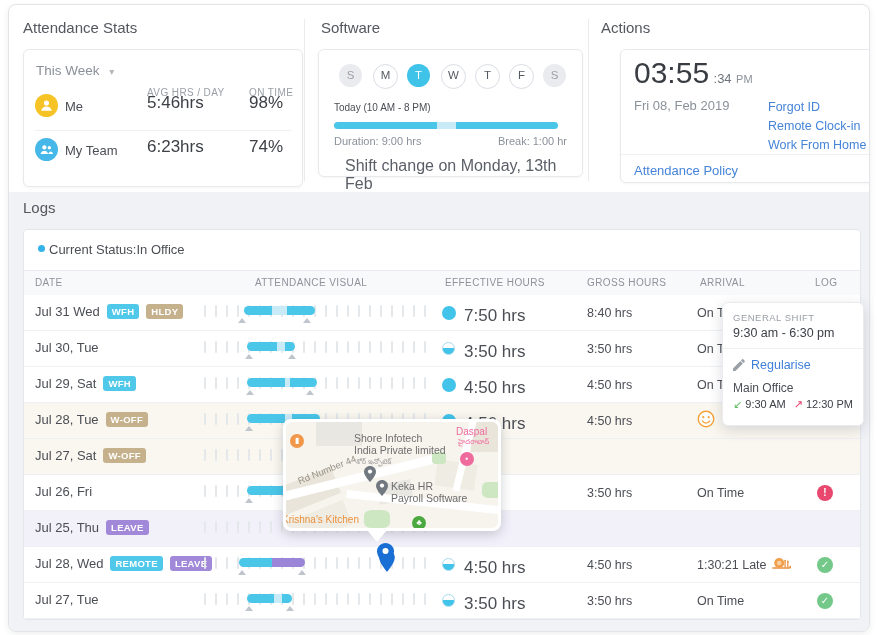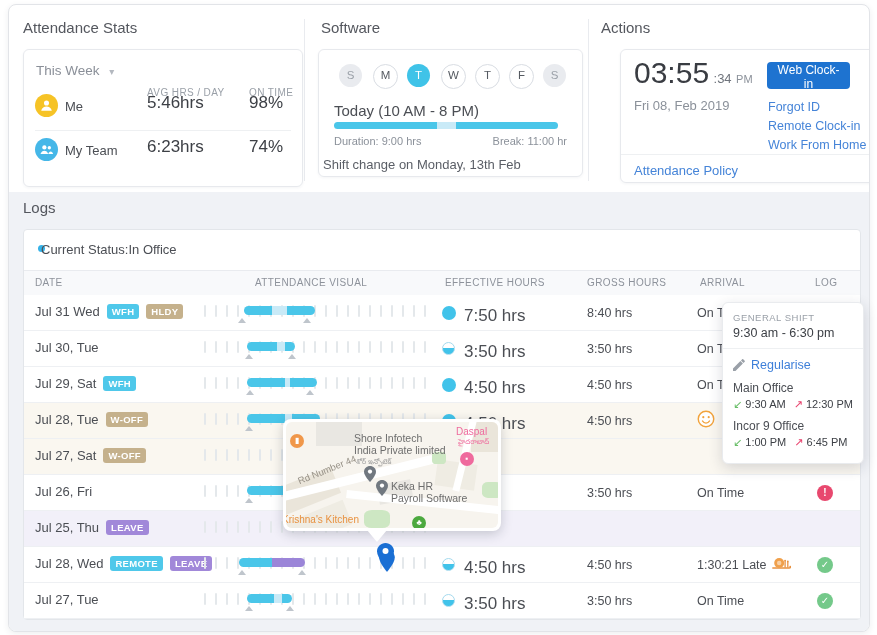--- a/index.html
+++ b/index.html
@@ -19,45 +19,45 @@
   .stat-row .who{position:absolute;left:41px;top:5px;font-size:13px;color:#4b4e54;}
   .stat-row .avg{position:absolute;left:123px;top:-1px;font-size:17px;color:#3d4046;}
   .stat-row .ontime{position:absolute;left:225px;top:-1px;font-size:17px;color:#3d4046;}
   .stat-div{position:absolute;left:11px;right:11px;height:1px;background:#eef0f2;}
   
   .day{position:absolute;top:14px;width:23px;height:23px;border-radius:50%;font-size:11.5px;
     line-height:23px;text-align:center;cursor:pointer;}
   .day.muted{background:#e9ebef;color:#9ba1a9;}
   .day.default{background:#fff;border:1px solid #d9dde3;color:#555a61;line-height:21px;}
   .day.active{background:#3fc3e8;color:#fff;}
-  .today-label{position:absolute;left:15px;top:52px;font-size:15px;color:#4b4e54;}
+  .today-label{position:absolute;left:15px;top:52px;font-size:10px;color:#4b4e54;}
   .shift-bar{position:absolute;left:15px;top:72px;width:224px;height:7px;border-radius:4px;background:#4ac6e9;}
   .shift-bar .gap{position:absolute;left:103px;width:19px;height:7px;background:#c9eaf7;}
   .dur{position:absolute;left:15px;top:85px;font-size:11px;color:#8b919a;}
   .brk{position:absolute;right:15px;top:85px;font-size:11px;color:#8b919a;}
-  .shift-note{position:absolute;left:4px;top:107px;font-size:13px;color:#5a5e66;}
+  .shift-note{position:absolute;left:26px;top:107px;font-size:16px;color:#5a5e66;}
   
   .clock{position:absolute;left:13px;top:6px;}
   .clock .hm{font-size:30px;color:#393c42;}
   .clock .sec{font-size:13px;color:#6f747c;}
   .clock .ampm{font-size:11px;color:#8b919a;}
   .clock-date{position:absolute;left:13px;top:48px;font-size:13px;color:#8b919a;}
   .btn-clockin{position:absolute;left:146px;top:12px;width:83px;height:27px;background:#1e73d0;color:#fff;
     border:none;border-radius:4px;font-size:12px;font-family:inherit;cursor:pointer;}
   .action-links{position:absolute;left:147px;top:50px;}
   .action-links a{display:block;font-size:12.5px;color:#4584d8;text-decoration:none;margin-bottom:5px;cursor:pointer;}
   .card-div{position:absolute;left:0;right:0;top:104px;height:1px;background:#eef0f2;}
   .policy{position:absolute;left:13px;top:113px;font-size:13px;color:#4584d8;text-decoration:none;cursor:pointer;}
   
   .logs-section{position:absolute;left:0;top:187px;right:0;bottom:0;background:#f0f2f6;}
   .logs-title{position:absolute;left:14px;top:7px;font-size:15px;color:#54575e;}
   .logs-box{position:absolute;left:14px;top:37px;width:836px;height:389px;background:#fff;
     border:1px solid #e3e6ea;border-radius:4px;}
   .status-dot{position:absolute;left:14px;top:15px;width:7px;height:7px;border-radius:50%;background:#35b2e8;}
-  .status-text{position:absolute;left:17px;top:12px;font-size:13px;color:#4b4e54;}
+  .status-text{position:absolute;left:25px;top:12px;font-size:13px;color:#4b4e54;}
   .range-group{position:absolute;right:13px;top:5px;height:25px;display:flex;border:1px solid #d7dbe1;border-radius:4px;overflow:hidden;}
   .range-btn{width:60px;font-size:12.5px;line-height:25px;text-align:center;color:#3d7fd9;background:#fff;
     border-left:1px solid #e2e5ea;cursor:pointer;}
   .range-btn:first-child{border-left:none;}
   .range-btn.active{background:#1e73d0;color:#fff;}
   .thead{position:absolute;left:0;right:0;top:40px;height:24px;background:#f8f9fb;
     border-top:1px solid #e9ebef;border-bottom:1px solid #e9ebef;}
   .th{position:absolute;top:6px;font-size:10px;color:#8d929b;letter-spacing:.4px;}
   .rows{position:absolute;left:0;right:0;top:65px;}
   .log-row{position:relative;height:35px;border-bottom:1px solid #eef0f3;background:#fff;cursor:pointer;}
@@ -175,32 +175,31 @@
         <div class="day default" style="left: 122px;">W</div>
         <div class="day default" style="left: 156px;">T</div>
         <div class="day default" style="left: 190px;">F</div>
         <div class="day muted" style="left: 224px;">S</div>
       </div>
     <div class="today-label">Today (10 AM - 8 PM)</div>
     <div class="shift-bar">
       <div class="gap"></div>
     </div>
     <div class="dur">Duration: 9:00 hrs</div>
-    <div class="brk">Break: 11:00 hr</div>
+    <div class="brk">Break: 1:00 hr</div>
     <div class="shift-note">Shift change on Monday, 13th Feb</div>
   </div>
 
   <div class="card" style="left:611px;top:44px;width:265px;height:132px;">
     <div class="clock">
       <span class="hm">03:55</span>
       <span class="sec">:34</span>
       <span class="ampm">PM</span>
     </div>
     <div class="clock-date">Fri 08, Feb 2019</div>
-    <button class="btn-clockin">Web Clock-in</button>
     <div class="action-links" id="action-links">
         <a>Forgot ID</a>
         <a>Remote Clock-in</a>
         <a>Work From Home</a>
       </div>
     <div class="card-div"></div>
     <a class="policy">Attendance Policy</a>
   </div>
 
   <div class="logs-section">
@@ -642,19 +641,15 @@
       <svg width="12" height="12" viewBox="0 0 12 12">
         <path d="M0 9.5V12h2.5L9.9 4.6 7.4 2.1 0 9.5zM11.7 2.8c.3-.3.3-.7 0-1L10.2.3c-.3-.3-.7-.3-1 0L8 1.5l2.5 2.5 1.2-1.2z" fill="#9aa0a8"></path>
         </svg>
       <span class="txt">Regularise</span>
     </div>
     <div id="sp-entries">
         <div>
           <div class="sp-loc">Main Office</div>
           <div class="sp-times"><span class="arr-in">↙</span> <span>9:30 AM</span><span class="arr-out">↗</span> <span>12:30 PM</span></div>
         </div>
-        <div>
-          <div class="sp-loc">Incor 9 Office</div>
-          <div class="sp-times"><span class="arr-in">↙</span> <span>1:00 PM</span><span class="arr-out">↗</span> <span>6:45 PM</span></div>
-        </div>
       </div>
   </div>
 </div>
 
 </body></html>

